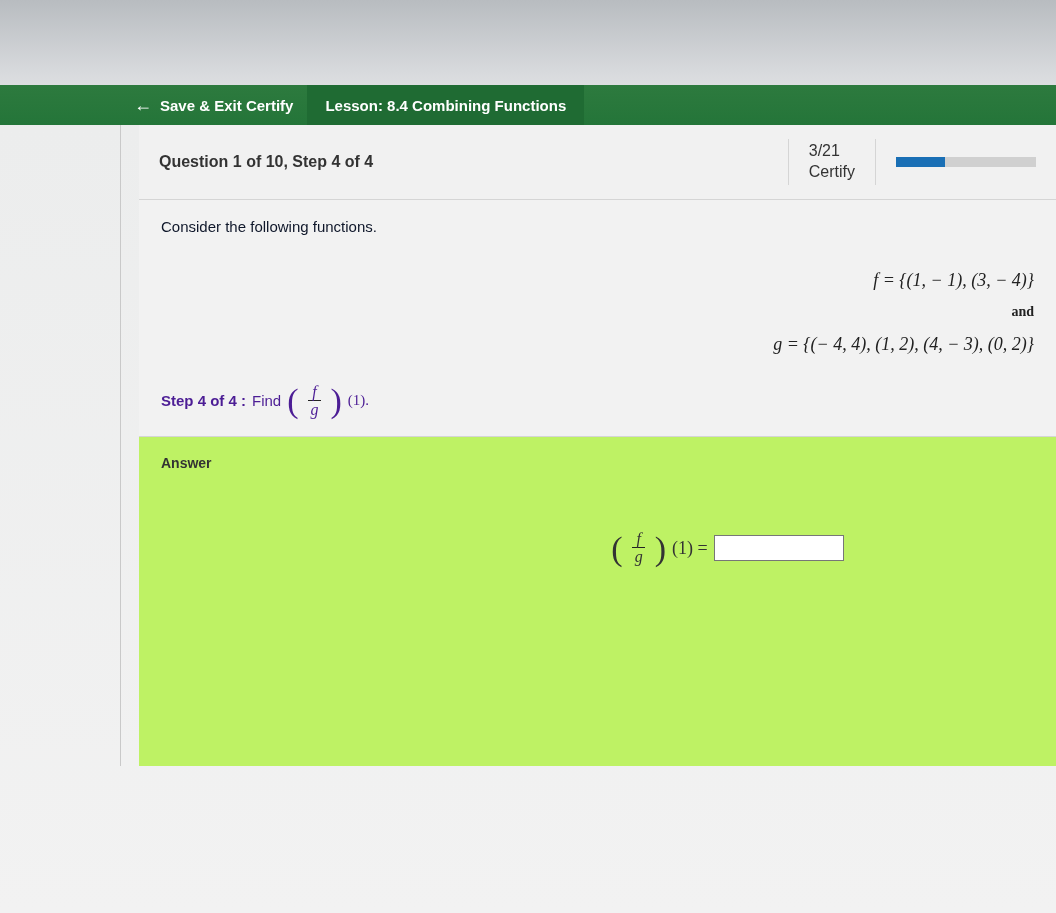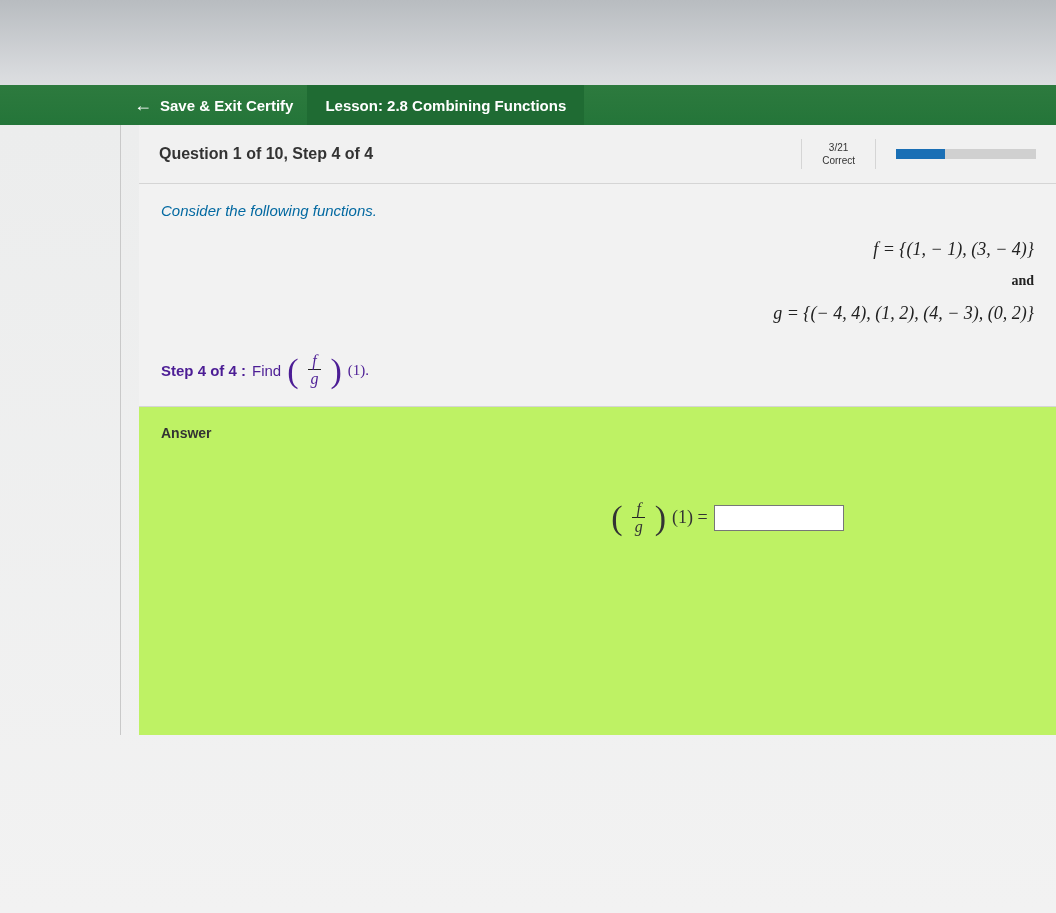--- a/index.html
+++ b/index.html
@@ -72,22 +72,21 @@
     font-size: 16px;
     font-weight: 600;
     color: #333;
   }
   .score-block {
     display: flex;
     align-items: center;
     gap: 20px;
   }
   .score-text {
-    text-align: center;
-    font-size: 10px;
+    font-size: 16px;
     line-height: 1.3;
     color: #333;
     border-left: 1px solid #d5d5d5;
     border-right: 1px solid #d5d5d5;
     padding: 2px 20px;
   }
   .progress-track {
     width: 140px;
     height: 10px;
     background: #d0d0d0;
@@ -101,23 +100,22 @@
   .section {
     padding: 18px 22px;
     border-bottom: 1px solid #d5d5d5;
     background: #f3f3f3;
   }
   .section.problem {
     background: #f2f2f2;
   }
   .consider {
     font-size: 15px;
-    color: #0369a1;
-    margin-bottom: 12px;
-    font-style: italic;
+    color: #0f172a;
+    margin-bottom: 27px;
   }
   .math-block {
     text-align: right;
     margin: 10px auto 2px;
     font-family: "Times New Roman", serif;
     font-size: 18px;
     font-style: italic;
     color: #222;
     line-height: 2;
     padding-left: 220px;
@@ -195,33 +193,33 @@
 
 <div class="page">
 
   <div class="green-bar">
     <div class="green-bar-inner">
       <div class="save-exit">
         <span class="arrow">←</span>
         <span>Save &amp; Exit Certify</span>
       </div>
       <div class="lesson-tab">
-        <span>Lesson: 2.8 Combining Functions</span>
+        <span>Lesson: 8.4 Combining Functions</span>
       </div>
     </div>
   </div>
 
   <div class="content-wrap">
 
     <div class="question-bar">
       <div class="question-title">Question 1 of 10, Step 4 of 4</div>
       <div class="score-block">
         <div class="score-text">
           <div>3/21</div>
-          <div>Correct</div>
+          <div>Certify</div>
         </div>
         <div class="progress-track">
           <div class="progress-fill"></div>
         </div>
       </div>
     </div>
 
     <div class="section problem">
       <div class="consider">Consider the following functions.</div>
 

